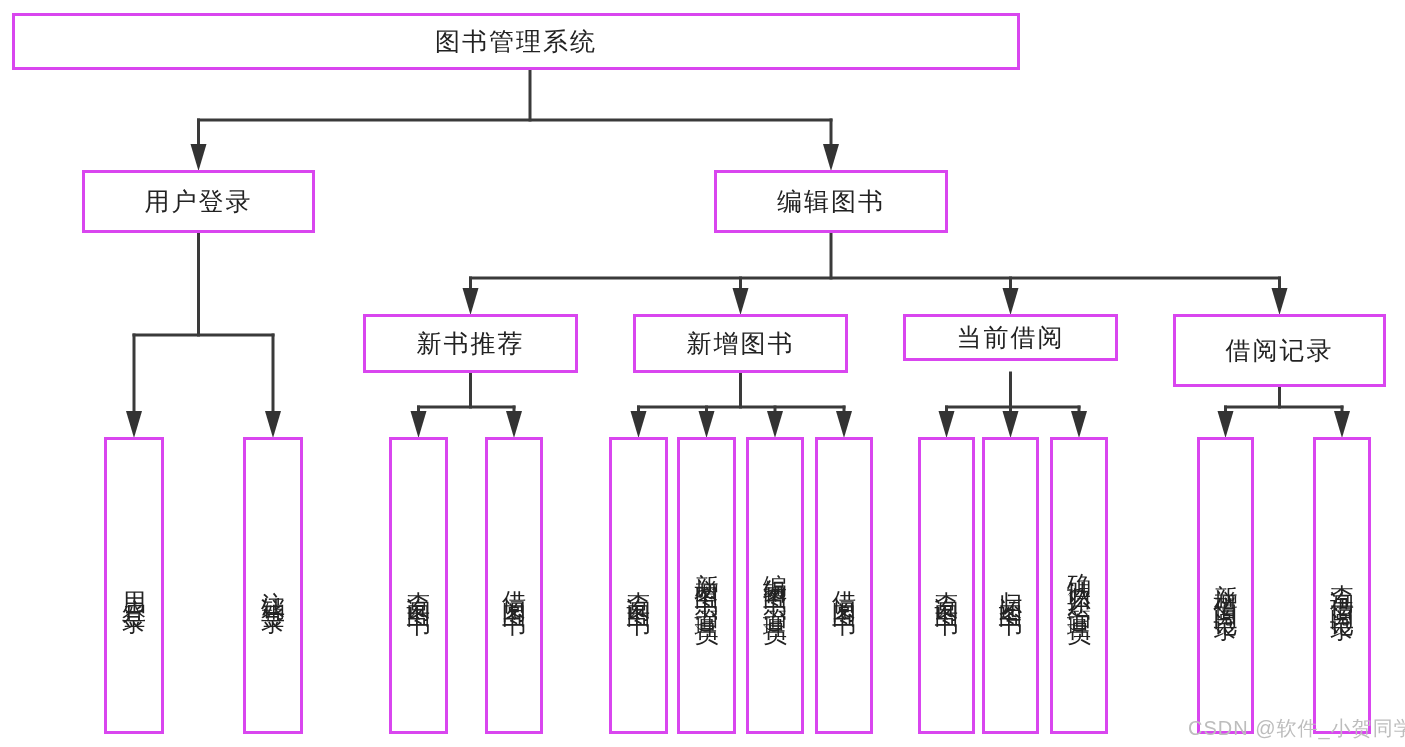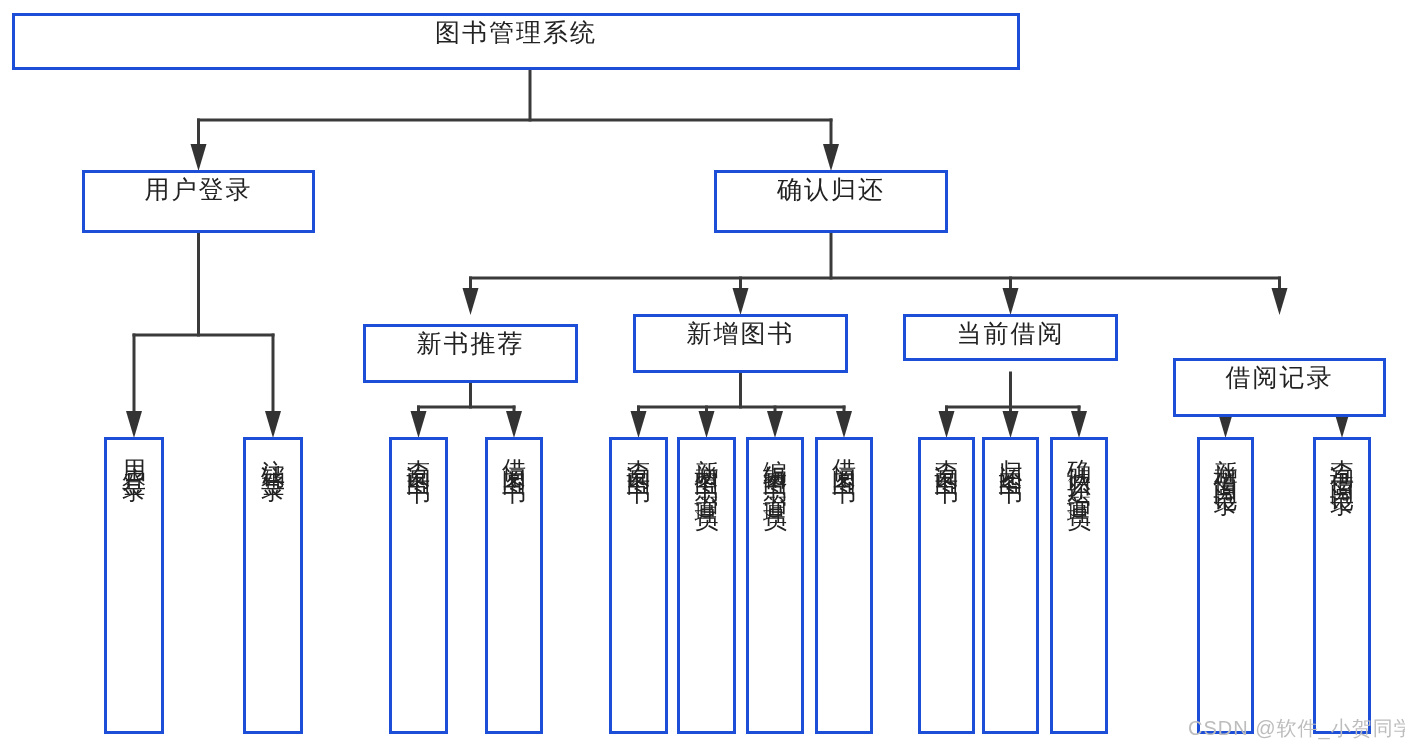--- a/index.html
+++ b/index.html
@@ -4,22 +4,22 @@
 <style>
   * { margin:0; padding:0; box-sizing:border-box; }
   html,body { background:#ffffff; }
   body {
     width:1405px; height:747px; position:relative; overflow:hidden;
     font-family:"Liberation Sans", sans-serif;
   }
   .canvas { position:absolute; left:0; top:0; width:1405px; height:747px; background:#fff; }
   #connectors { position:absolute; left:0; top:0; }
   .node {
-    position:absolute; background:#ffffff; border:3px solid #1d4ed8;
-    display:flex; align-items:flex-start; justify-content:center; color:#222222;
+    position:absolute; background:#ffffff; border:3px solid #d946ef;
+    display:flex; align-items:center; justify-content:center; color:#222222;
   }
   .node.h .lbl { font-size:25px; letter-spacing:2px; white-space:nowrap; }
   .node.v .lbl {
     writing-mode:vertical-rl; text-orientation:mixed;
     font-size:24px; line-height:1; letter-spacing:7px; white-space:nowrap;
   }
   .watermark {
     position:absolute; left:1188px; top:715px; font-size:20px;
     color:#bdbdbd; letter-spacing:1px; white-space:nowrap; z-index:5;
   }
@@ -89,23 +89,23 @@
       <div class="node h" style="left: 82px; top: 170px; width: 233px; height: 63px;">
         <span class="lbl">用户登录</span>
       </div>
       <div class="node v" style="left: 104px; top: 437px; width: 60px; height: 297px;">
         <span class="lbl">用户登录</span>
       </div>
       <div class="node v" style="left: 243px; top: 437px; width: 60px; height: 297px;">
         <span class="lbl">注销登录</span>
       </div>
       <div class="node h" style="left: 714px; top: 170px; width: 234px; height: 63px;">
-        <span class="lbl">确认归还</span>
+        <span class="lbl">编辑图书</span>
       </div>
-      <div class="node h" style="left: 363px; top: 324px; width: 215px; height: 59px;">
+      <div class="node h" style="left: 363px; top: 314px; width: 215px; height: 59px;">
         <span class="lbl">新书推荐</span>
       </div>
       <div class="node v" style="left: 389px; top: 437px; width: 59px; height: 297px;">
         <span class="lbl">查询图书</span>
       </div>
       <div class="node v" style="left: 485px; top: 437px; width: 58px; height: 297px;">
         <span class="lbl">借阅图书</span>
       </div>
       <div class="node h" style="left: 633px; top: 314px; width: 215px; height: 59px;">
         <span class="lbl">新增图书</span>
@@ -127,21 +127,21 @@
       </div>
       <div class="node v" style="left: 918px; top: 437px; width: 57px; height: 297px;">
         <span class="lbl">查询图书</span>
       </div>
       <div class="node v" style="left: 982px; top: 437px; width: 57px; height: 297px;">
         <span class="lbl">归还图书</span>
       </div>
       <div class="node v" style="left: 1050px; top: 437px; width: 58px; height: 297px;">
         <span class="lbl">确认归还（管理员）</span>
       </div>
-      <div class="node h" style="left: 1173px; top: 314px; width: 213px; height: 59px; margin-top: 44px;">
+      <div class="node h" style="left: 1173px; top: 314px; width: 213px; height: 73px;">
         <span class="lbl">借阅记录</span>
       </div>
       <div class="node v" style="left: 1197px; top: 437px; width: 57px; height: 297px;">
         <span class="lbl">新增借阅记录</span>
       </div>
       <div class="node v" style="left: 1313px; top: 437px; width: 58px; height: 297px;">
         <span class="lbl">查询借阅记录</span>
       </div>
     </div>
   <div class="watermark">CSDN @软件_小贺同学</div>

